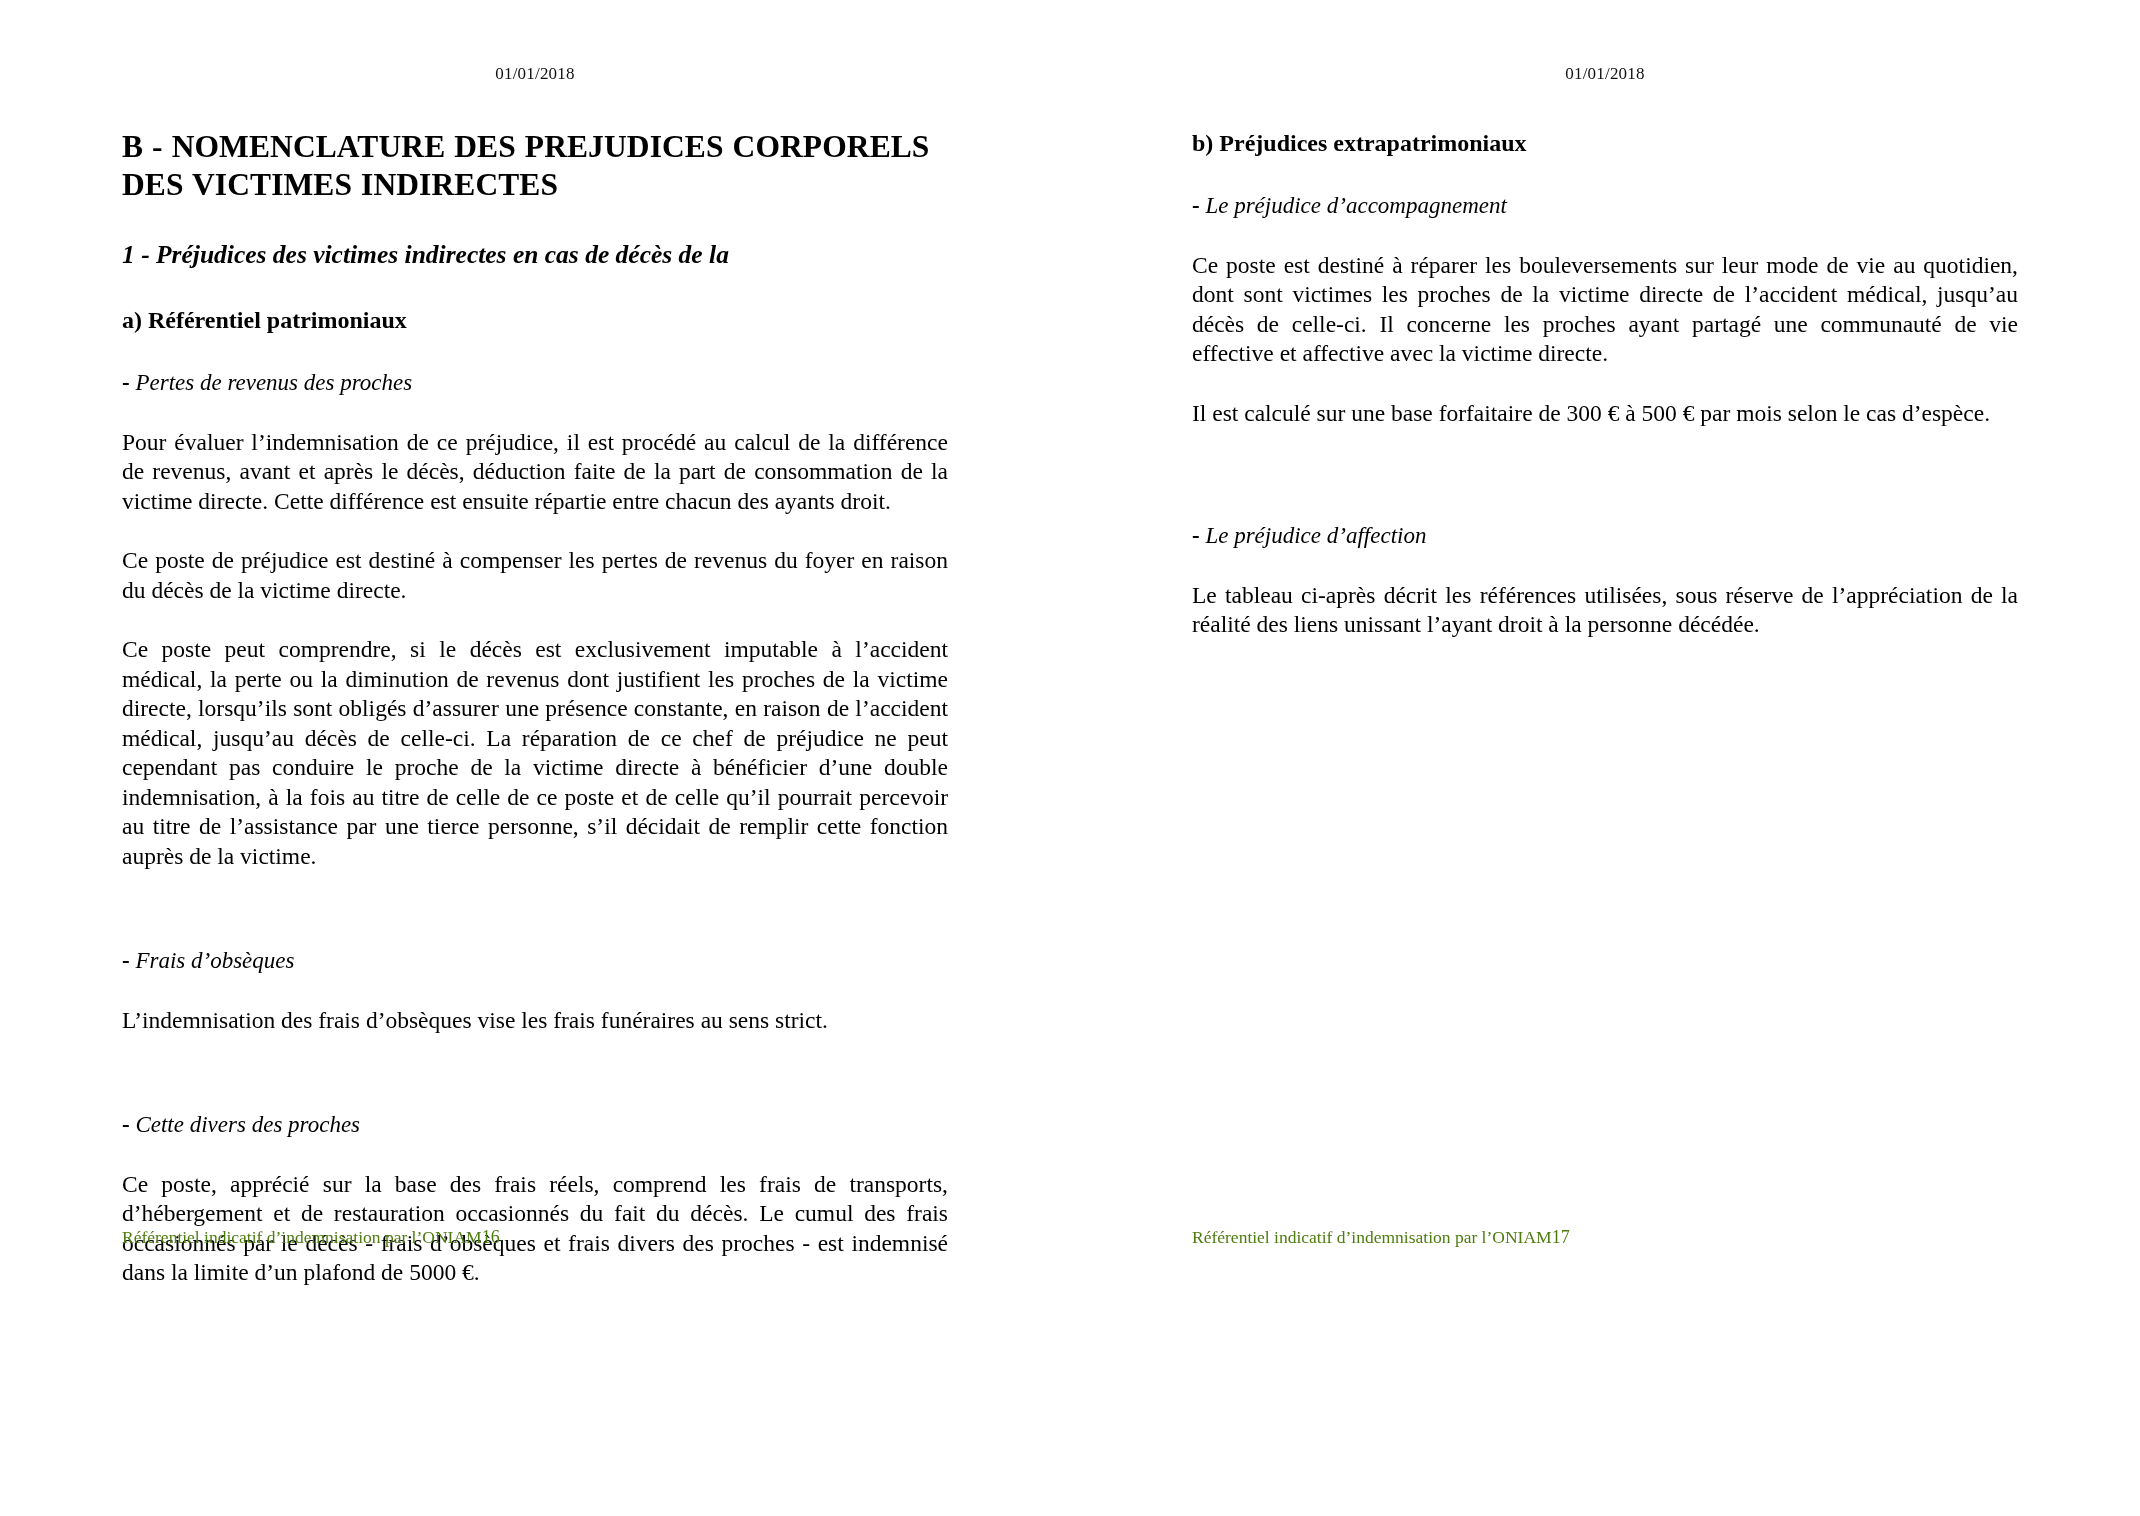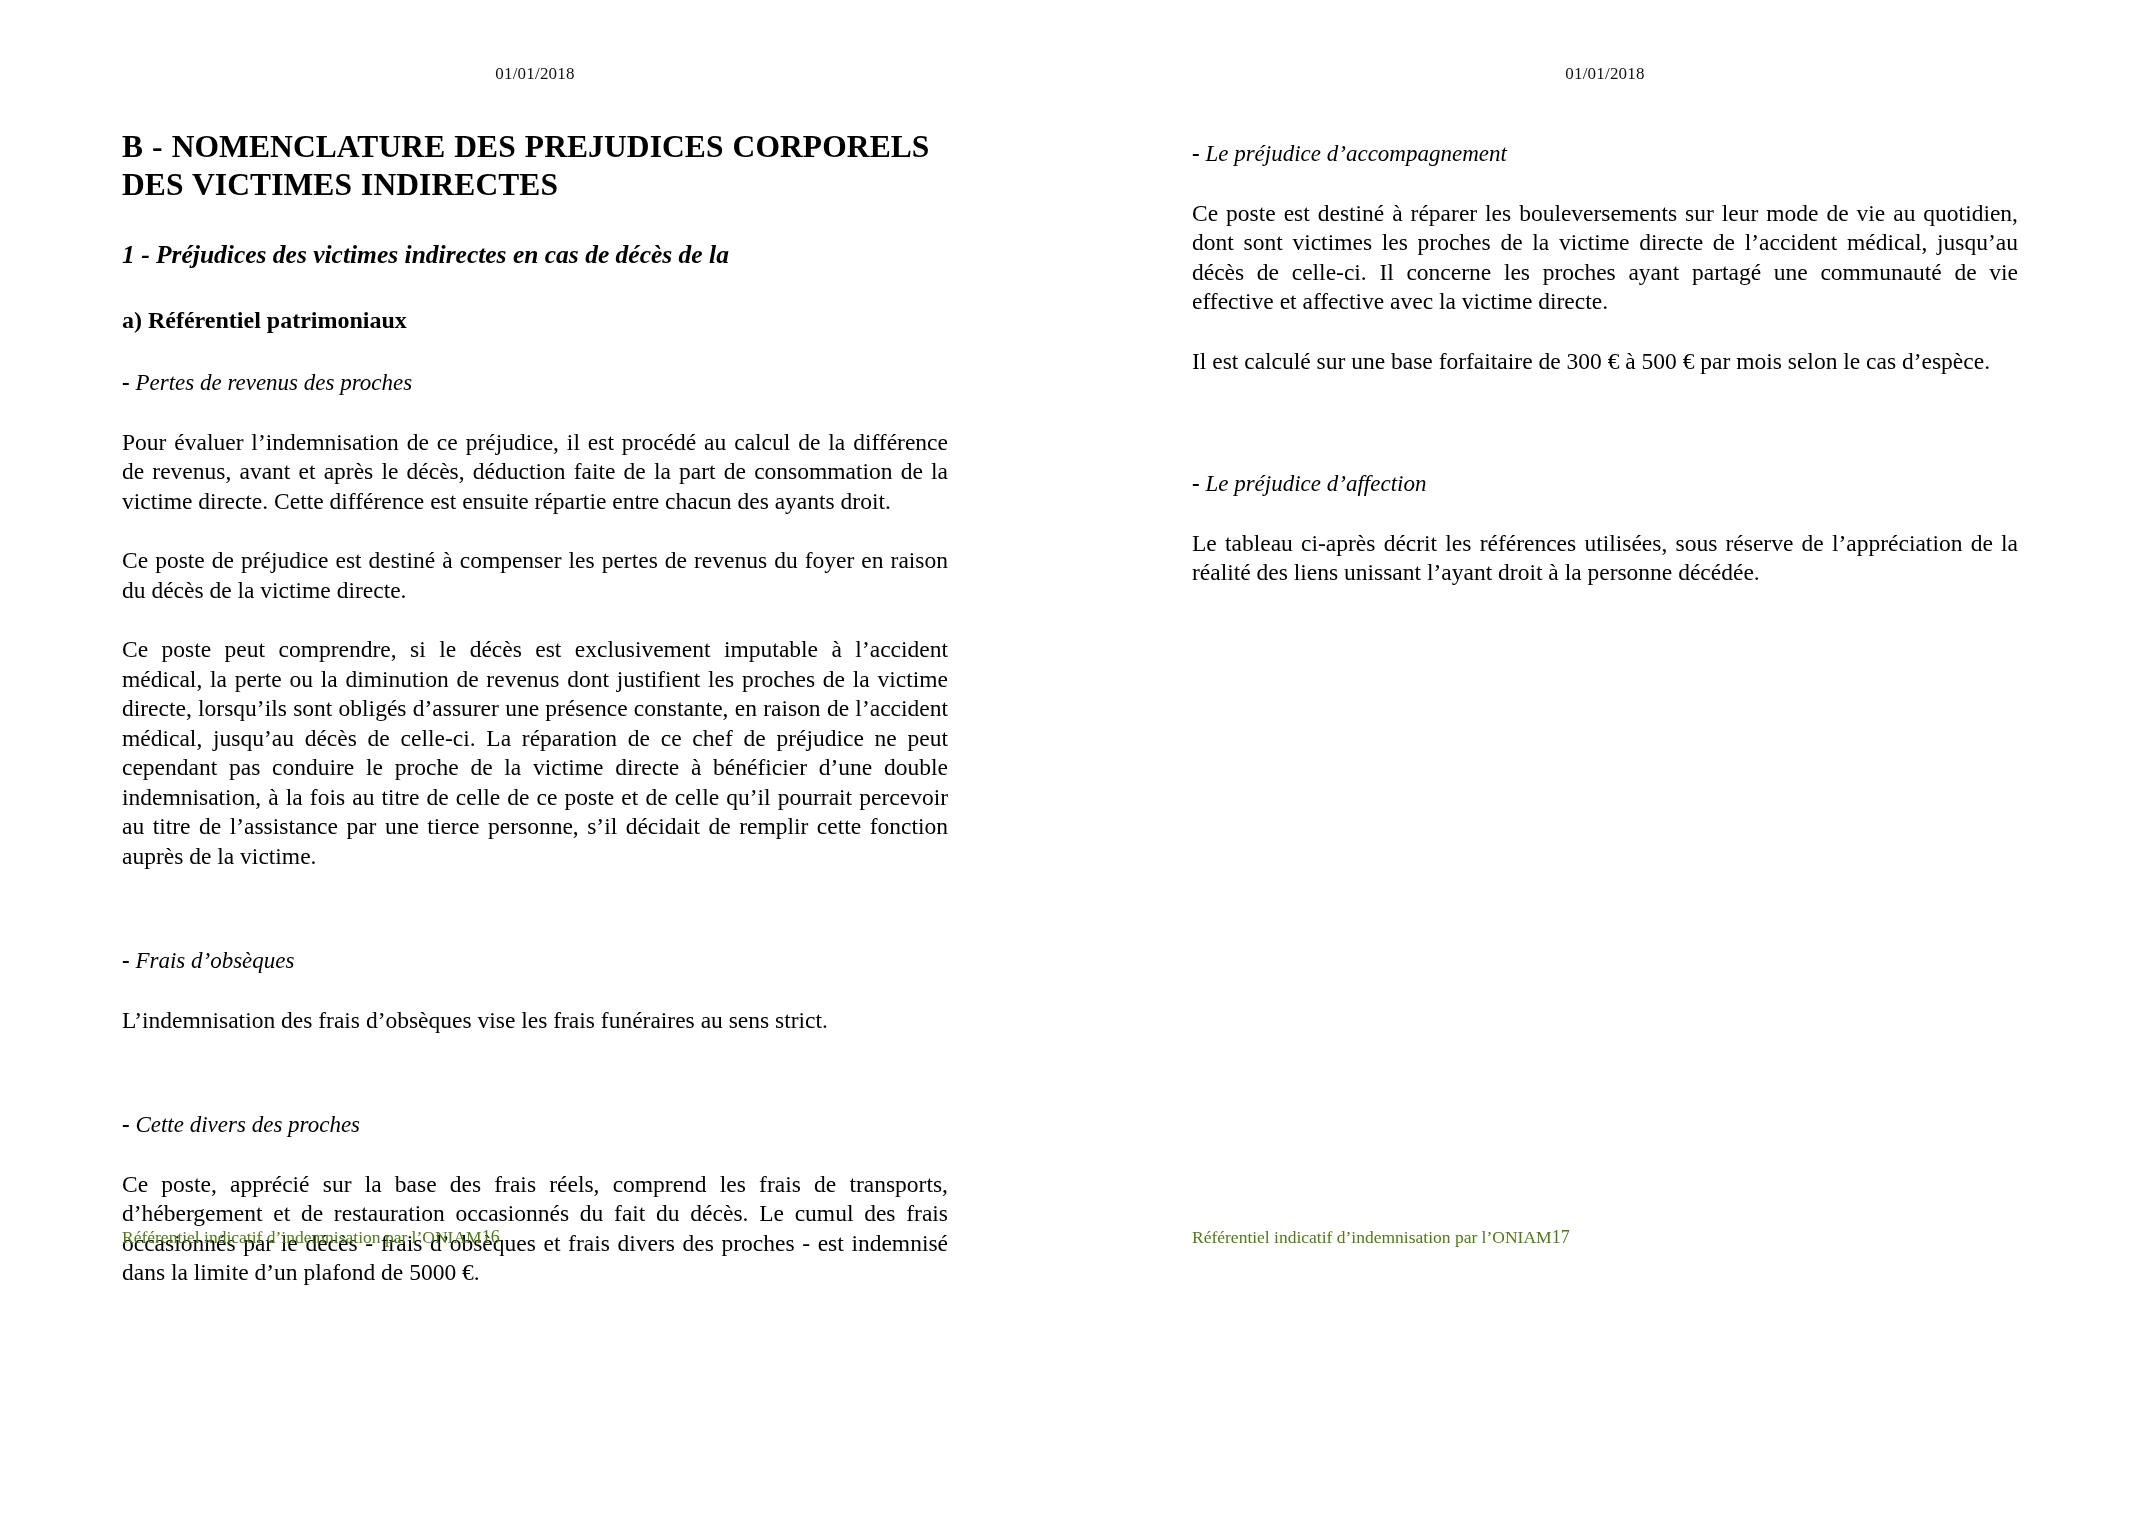--- a/index.html
+++ b/index.html
@@ -188,20 +188,21 @@
     </div>
 
   </div>
 
   <div class="page page-right">
 
     <div class="runhead runhead-right">01/01/2018</div>
 
     <div class="col col-right">
 
+      <h3 class="sub-alpha">b) Préjudices extrapatrimoniaux</h3>
 
       <h4 class="item-head">
         <span class="dash">- </span><span>Le préjudice d’accompagnement</span>
       </h4>
 
       <p class="body">Ce poste est destiné à réparer les bouleversements sur leur mode de vie au quotidien, dont sont victimes les proches de la victime directe de l’accident médical, jusqu’au décès de celle-ci. Il concerne les proches ayant partagé une communauté de vie effective et affective avec la victime directe.</p>
       <p class="body">Il est calculé sur une base forfaitaire de 300 € à 500 € par mois selon le cas d’espèce.</p>
 
       <div class="gap-lg"></div>
 

